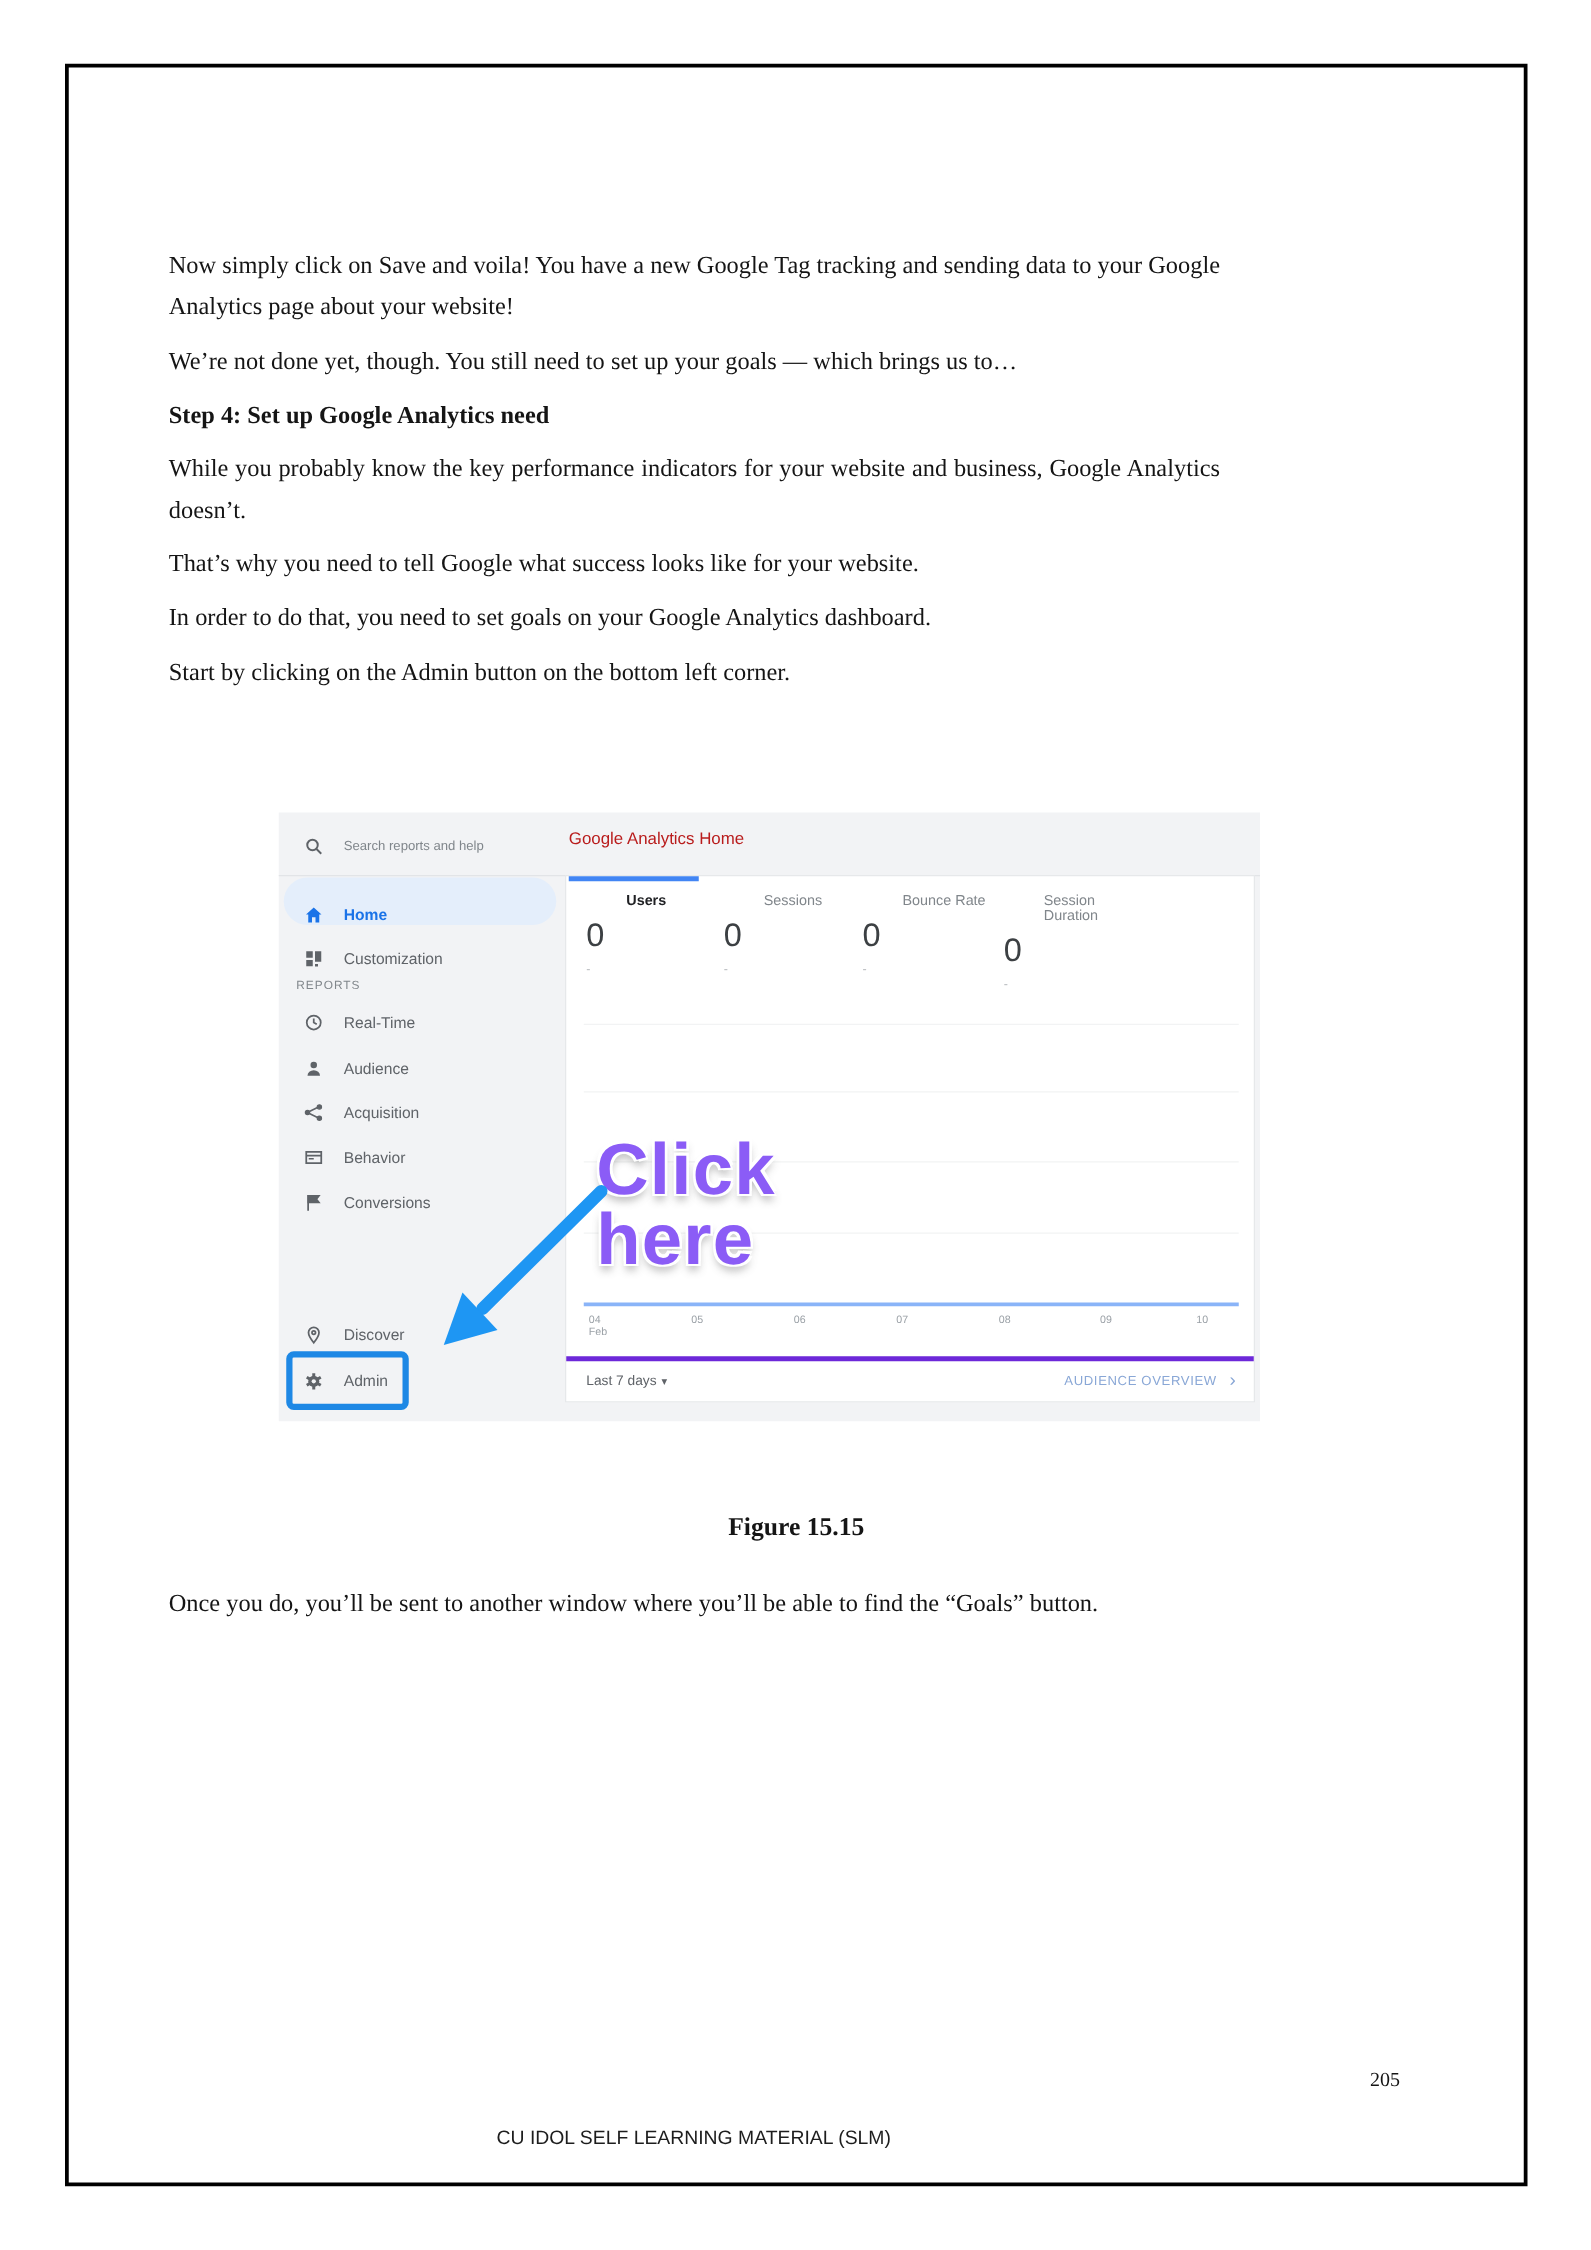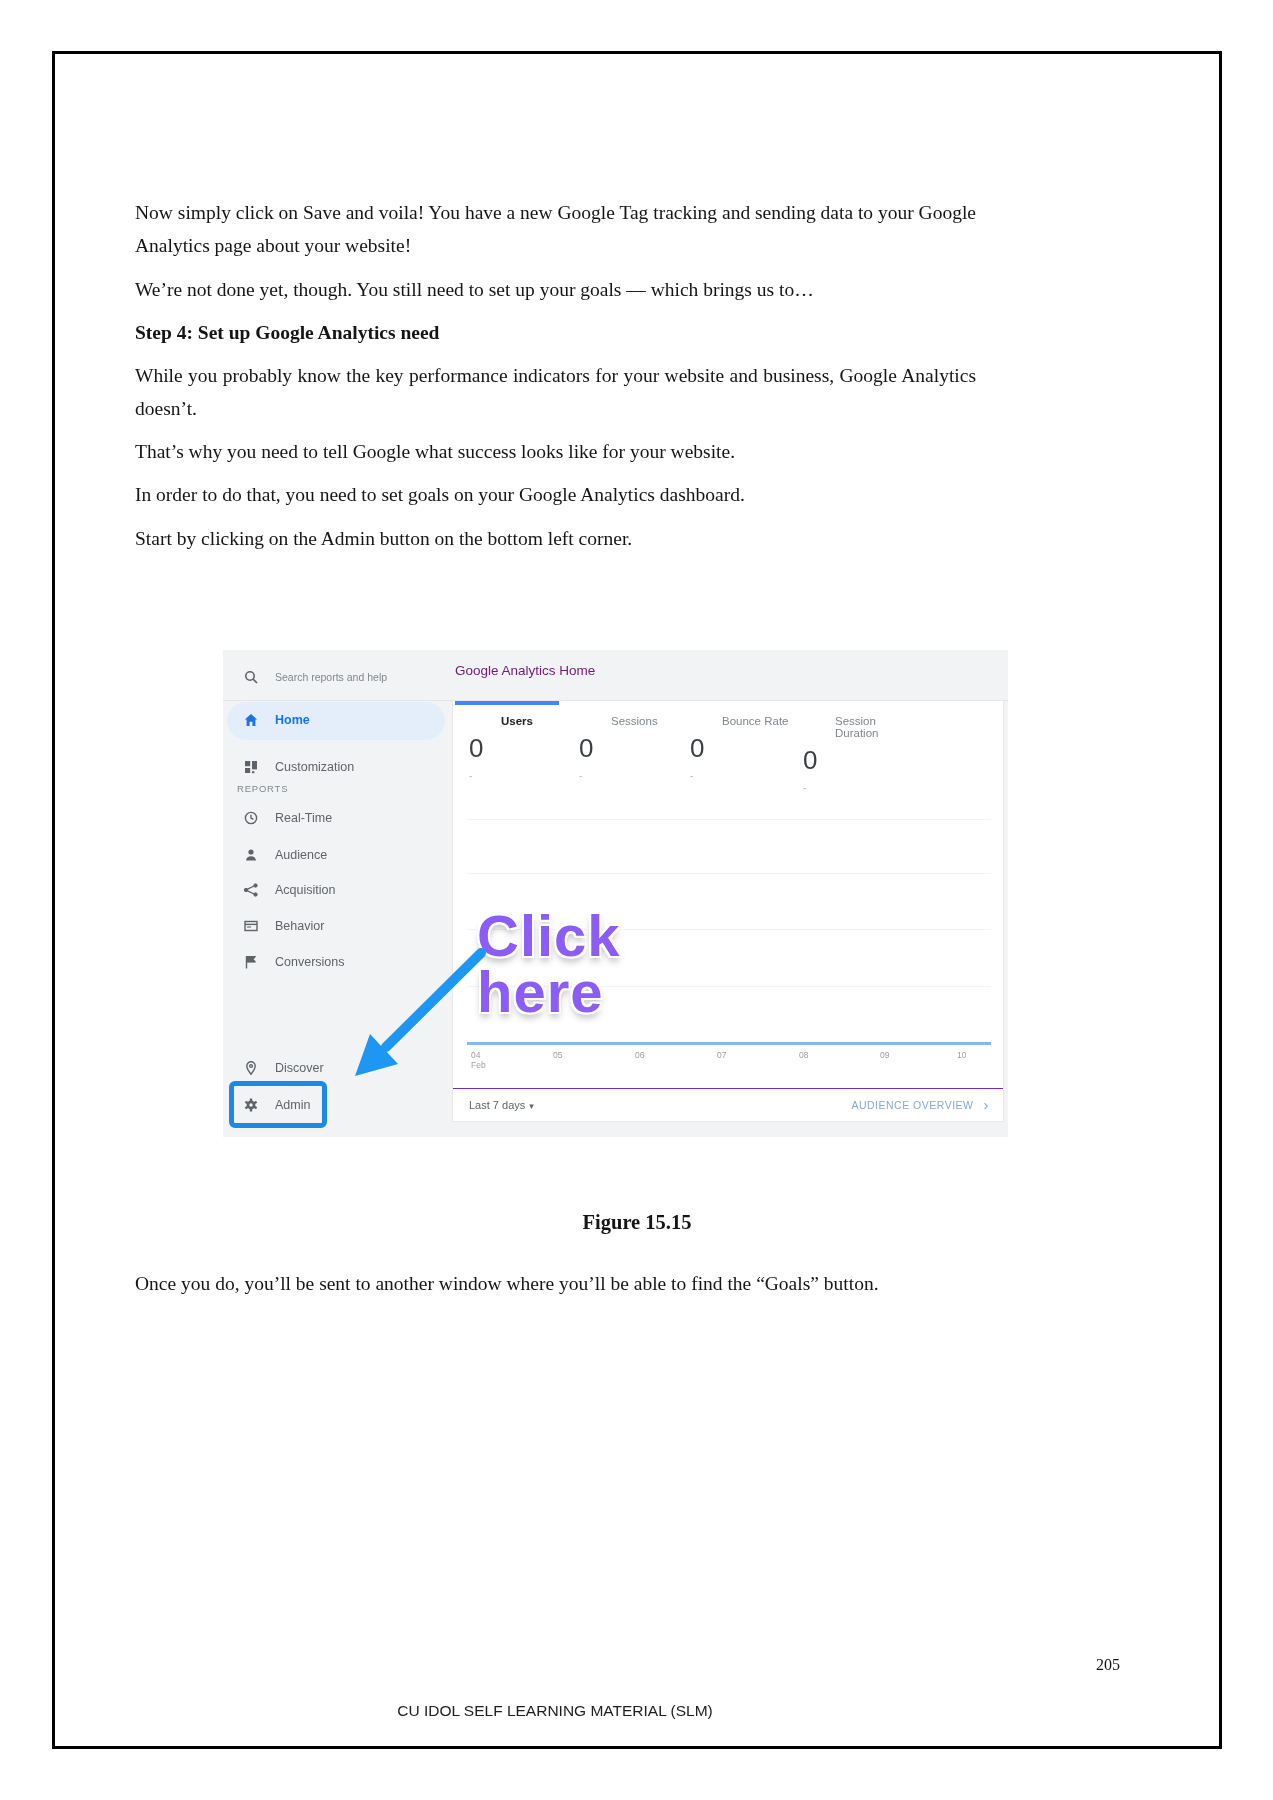--- a/index.html
+++ b/index.html
@@ -20,35 +20,35 @@
           font-family:"Liberation Sans",sans-serif;}
   .fig-divider{position:absolute;left:0;top:50px;width:785px;height:1px;background:#e2e4e7;}
   .ga-search{position:absolute;left:0;top:10px;width:229px;height:34px;display:flex;align-items:center;}
   .ga-search .ga-ic{margin-left:20px;}
   .ga-search-text{margin-left:16px;font-size:10.5px;color:#80868b;}
   .ga-row{position:absolute;left:0;width:229px;height:30px;display:flex;align-items:center;color:#5f6368;}
   .ga-row .ga-label{margin-left:16px;font-size:12.5px;}
   .ga-ic{width:16px;height:16px;margin-left:20px;flex:0 0 16px;display:inline-block;}
   .ga-ic svg{display:block;width:16px;height:16px;}
   .ga-home-pill{position:absolute;left:4px;top:52px;width:218px;height:38px;background:#e4eefb;border-radius:19px;}
-  .ga-row.active{color:#1a73e8;font-weight:bold;}
+  .ga-row.active{color:#1a73e8;font-weight:bold;margin-top:12px;}
   .ga-section{position:absolute;left:14px;top:133px;font-size:9.5px;letter-spacing:.8px;color:#80868b;}
-  .ga-title{position:absolute;left:232px;top:13px;font-size:13.5px;color:#701a75;}
+  .ga-title{position:absolute;left:232px;top:13px;font-size:13.5px;color:#b91c1c;}
   .ga-card{position:absolute;left:229px;top:50px;width:552px;height:422px;background:#fff;
            border:1px solid #e6e8ea;box-sizing:border-box;}
   .tabline{position:absolute;left:2px;top:0;width:104px;height:4px;background:#4285f4;}
   .metric{position:absolute;top:14px;width:105px;}
   .metric .m-label{font-size:11.5px;color:#80868b;display:block;padding-left:32px;}
   .metric.primary .m-label{color:#202124;font-weight:bold;}
   .metric .m-value{font-size:26px;color:#3c4043;display:block;margin-top:6px;}
   .metric .m-sub{font-size:10px;color:#b5b8bc;display:block;margin-top:6px;}
   .gridline{position:absolute;left:14px;width:524px;height:1px;background:#f2f3f4;}
   .axisline{position:absolute;left:14px;top:341px;width:524px;height:3px;background:#8ab4f8;}
   .tick{position:absolute;top:349px;font-size:8.5px;color:#9aa0a6;line-height:10px;}
-  .card-footer{position:absolute;left:0;right:0;bottom:0;height:32px;border-top:1px solid #6d28d9;
+  .card-footer{position:absolute;left:0;right:0;bottom:0;height:32px;border-top:4px solid #6d28d9;
                display:flex;align-items:center;justify-content:space-between;}
   .date-range{margin-left:16px;font-size:11px;color:#5f6368;}
   .caret{font-size:9px;color:#5f6368;margin-left:4px;}
   .ao-link{margin-right:14px;font-size:10.5px;letter-spacing:.5px;color:#89a7d6;display:flex;align-items:center;}
   .chev{font-size:15px;margin-left:10px;line-height:10px;}
   .click-here{position:absolute;left:254px;top:258px;font-size:58px;line-height:56px;font-weight:bold;
               color:#8b5cf6;letter-spacing:1px;
               text-shadow:-2px -2px 0 #fff,2px -2px 0 #fff,-2px 2px 0 #fff,2px 2px 0 #fff,0 5px 7px rgba(90,90,90,.45);}
   .admin-box{position:absolute;left:6px;top:431px;width:98px;height:47px;border:5px solid #1e88e5;
              border-radius:6px;box-sizing:border-box;}

